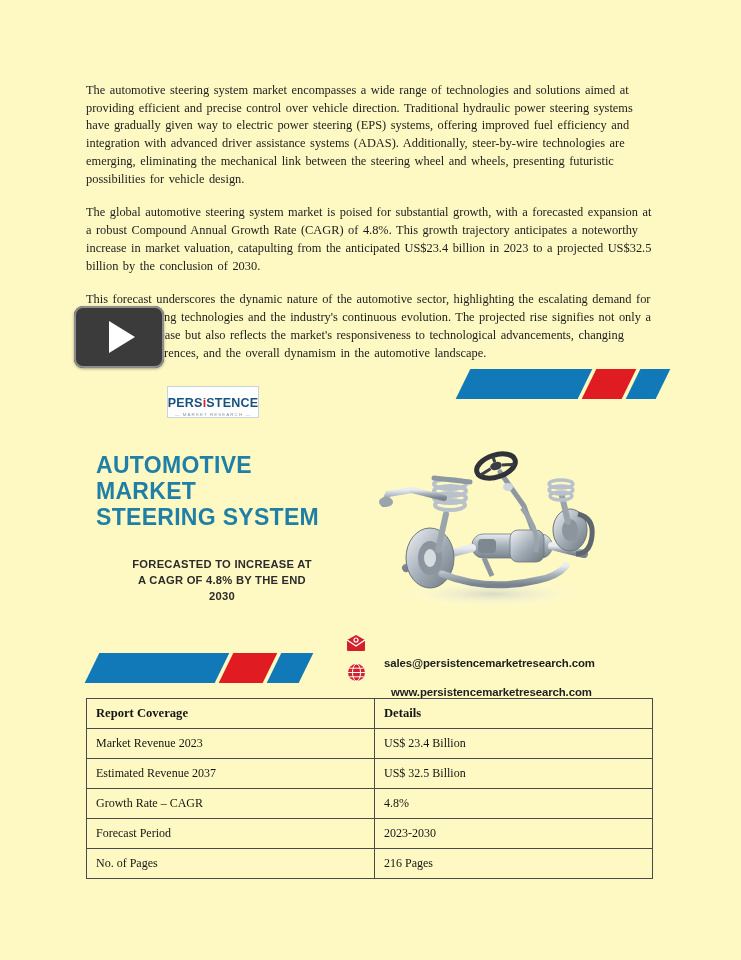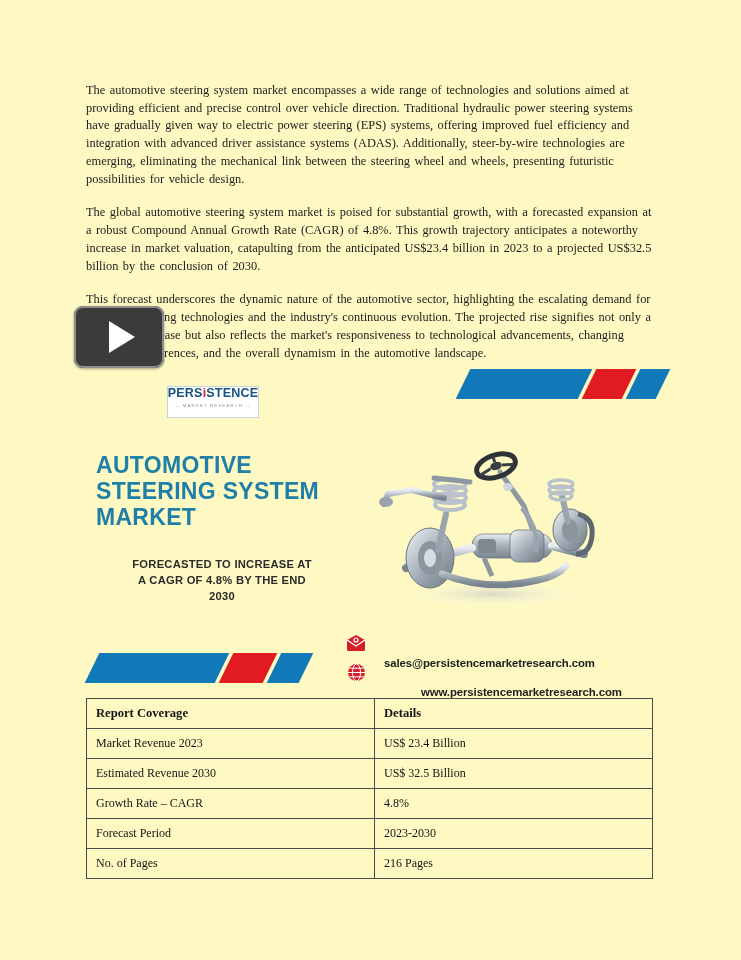--- a/index.html
+++ b/index.html
@@ -67,21 +67,21 @@
     position: absolute;
     left: 167px;
     top: 386px;
     width: 90px;
     height: 30px;
     border: 1.2px solid #c9d3dd;
     background: #fff;
     display: flex;
     flex-direction: column;
     align-items: center;
-    justify-content: flex-start;
+    justify-content: flex-end;
   }
   .logo-word {
     font-family: "Liberation Sans", sans-serif;
     font-weight: bold;
     font-size: 12.5px;
     letter-spacing: .2px;
     color: #17527f;
     line-height: 1;
     white-space: nowrap;
   }
@@ -153,21 +153,21 @@
   .contact {
     position: absolute;
     left: 345px;
     top: 630px;
   }
   .contact-row {
     display: flex;
     align-items: center;
     height: 26px;
   }
-  .contact-row + .contact-row { margin-top: 3px; gap: 30px; }
+  .contact-row + .contact-row { margin-top: 3px; }
   .contact-icon {
     width: 22px; height: 22px;
     flex: 0 0 22px;
     display: flex; align-items: center; justify-content: center;
   }
   .contact-text {
     margin-left: 17px;
     font-family: "Liberation Sans", sans-serif;
     font-weight: bold;
     font-size: 11.4px;
@@ -224,22 +224,22 @@
   </div>
 
   <div class="ribbon ribbon-tr">
     <span class="bar b1"></span>
     <span class="bar b2"></span>
     <span class="bar b3"></span>
   </div>
 
   <div class="hero-title">
     <div>AUTOMOTIVE</div>
+    <div>MARKET</div>
     <div>STEERING SYSTEM</div>
-    <div>MARKET</div>
   </div>
   <div class="hero-sub">
     <div>FORECASTED TO INCREASE AT</div>
     <div>A CAGR OF 4.8% BY THE END</div>
     <div>2030</div>
   </div>
 
   <svg class="product-img" viewBox="0 0 250 175">
     <defs>
       <linearGradient id="met" x1="0" y1="0" x2="0" y2="1">
@@ -351,21 +351,21 @@
         <th>Report Coverage</th>
         <th>Details</th>
       </tr>
     </thead>
     <tbody>
       <tr>
         <td>Market Revenue 2023</td>
         <td>US$ 23.4 Billion</td>
       </tr>
       <tr>
-        <td>Estimated Revenue 2030</td>
+        <td>Estimated Revenue 2037</td>
         <td>US$ 32.5 Billion</td>
       </tr>
       <tr>
         <td>Growth Rate – CAGR</td>
         <td>4.8%</td>
       </tr>
       <tr>
         <td>Forecast Period</td>
         <td>2023-2030</td>
       </tr>

